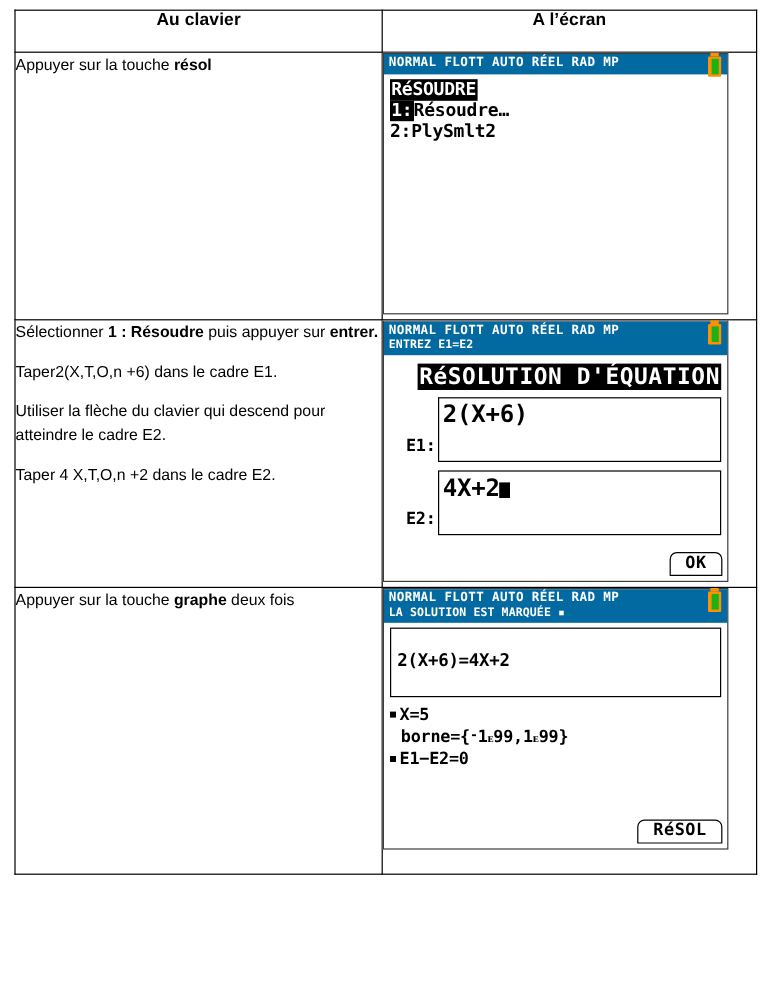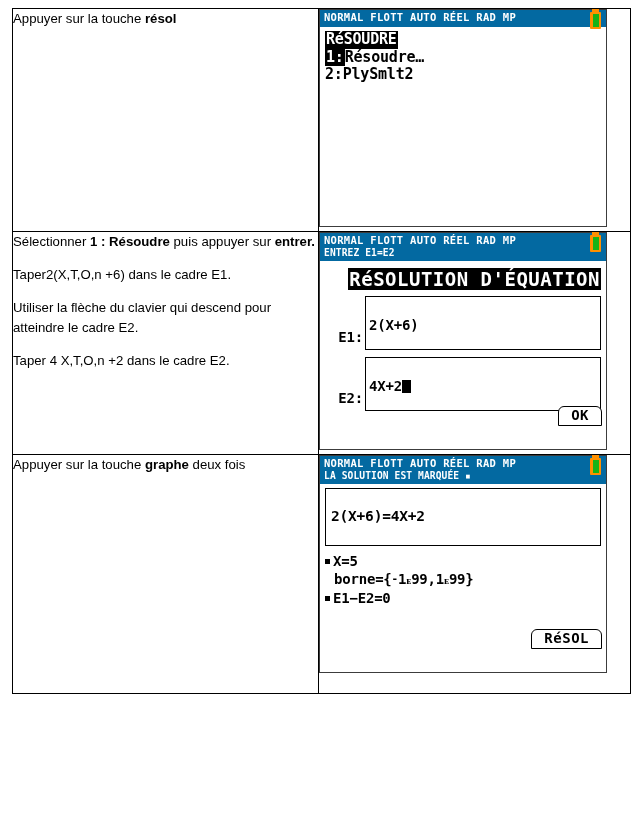--- a/index.html
+++ b/index.html
@@ -154,35 +154,35 @@
     font-size: 14px;
     padding-right: 2px;
     flex: none;
     margin-top: 28px;
   }
   .eqbox {
     flex: 1;
     border: 1.5px solid #000000;
     height: 54px;
     box-sizing: border-box;
-    padding: 20px 3px;
-    font-size: 14px;
+    padding: 2px 3px;
+    font-size: 20px;
     overflow: hidden;
   }
   .cursor {
     display: inline-block;
     width: 9px;
     height: 13px;
     background: #000000;
     vertical-align: -2px;
   }
 
   .softkey {
     position: absolute;
-    bottom: 19px;
+    bottom: 0;
     right: 4px;
     border: 1.5px solid #000000;
     border-radius: 6px 6px 0 0;
     padding: 0px 12px 1px 12px;
     font-size: 14px;
     letter-spacing: .5px;
     background: #ffffff;
   }
 
   .resbox {
@@ -213,20 +213,24 @@
 
 <div class="page">
 
   <table class="guide">
     <colgroup>
       <col class="c-left">
         <col class="c-right">
     </colgroup>
     <tbody>
 
+      <tr>
+        <td class="hdr-cell">Au clavier</td>
+        <td class="hdr-cell">A l’écran</td>
+      </tr>
 
       <tr>
         <td class="instr" style="height:222px;">
           <p><span>Appuyer sur la touche </span><b>résol</b></p>
         </td>
         <td class="screen-cell">
 
           <div class="calc tall">
             <div class="statusbar">
               <div>NORMAL FLOTT AUTO RÉEL RAD MP</div>

